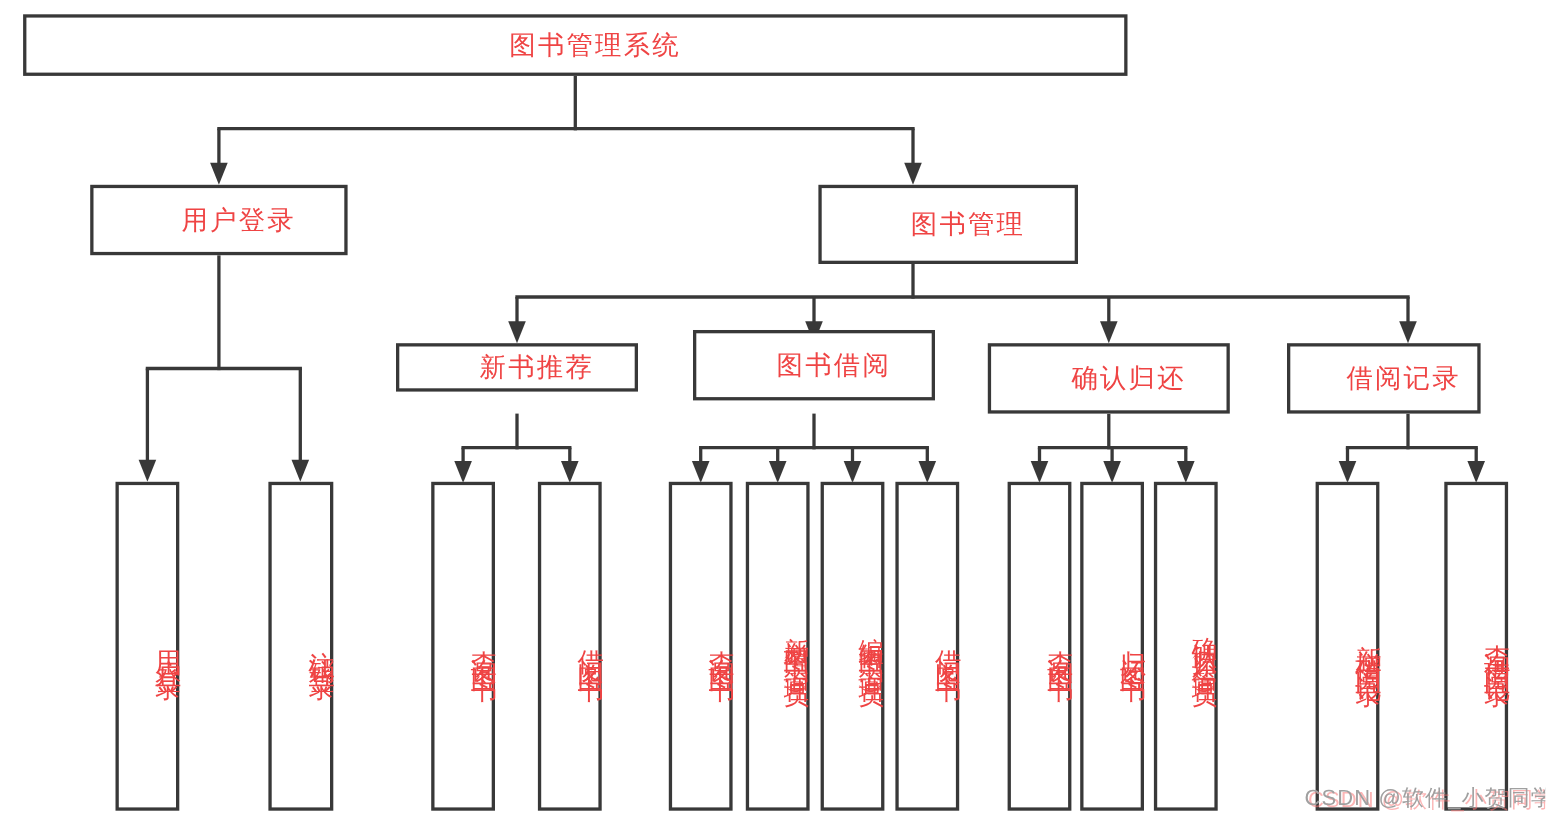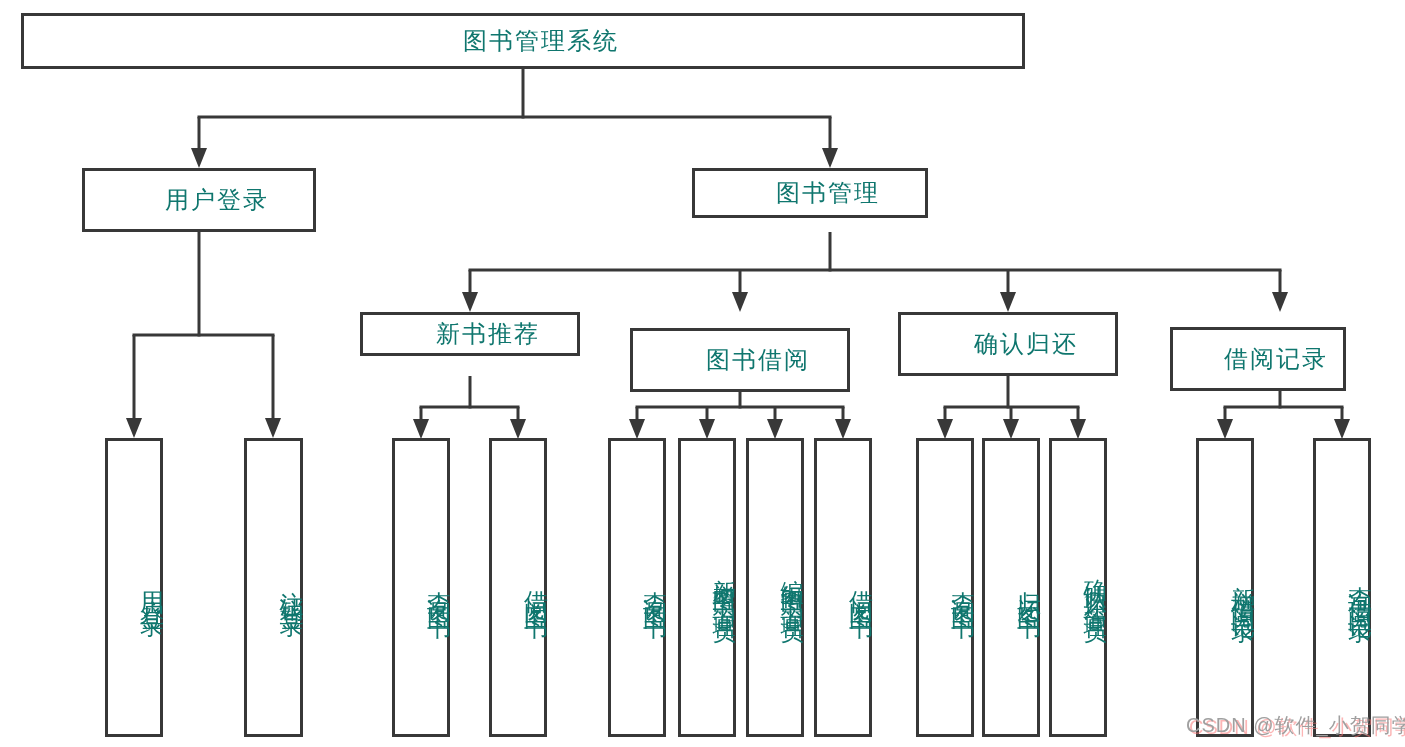--- a/index.html
+++ b/index.html
@@ -4,21 +4,21 @@
 <style>
   html,body{margin:0;padding:0;background:#ffffff;}
   #canvas{
     position:relative;width:1405px;height:747px;background:#ffffff;
     font-family:"Liberation Sans","DejaVu Sans",sans-serif;overflow:hidden;
   }
   #connectors{position:absolute;left:0;top:0;width:1405px;height:747px;pointer-events:none;}
   .node{
     position:absolute;box-sizing:border-box;border:3px solid #383838;background:#ffffff;
     display:flex;align-items:center;justify-content:center;
-    color:#0f766e;font-size:24px;z-index:2;padding-left:36px;
+    color:#ef4444;font-size:24px;z-index:2;padding-left:36px;
   }
   .node.h{letter-spacing:2px;}
   .node.v{
     writing-mode:vertical-rl;letter-spacing:8px;
   }
   .node.v.mid{letter-spacing:7px;}
   .node.v.long{letter-spacing:6px;font-size:23px;}
   #watermark{
     position:absolute;left:1186px;top:712px;z-index:5;
     font-size:20px;color:#a0a0a0;letter-spacing:1px;white-space:nowrap;
@@ -92,26 +92,26 @@
       <polygon points="1003,419 1019,419 1011,439"></polygon>
       <polygon points="1070,419 1086,419 1078,439"></polygon>
       <polygon points="1217,419 1233,419 1225,439"></polygon>
       <polygon points="1334,419 1350,419 1342,439"></polygon>
     </g>
   </svg>
 
   <div class="node h" style="left:21px;top:13px;width:1004px;height:56px">图书管理系统</div>
 
   <div class="node h" style="left:82px;top:168px;width:234px;height:64px">用户登录</div>
-  <div class="node h" style="left:692px;top:168px;width:236px;height:50px">图书管理</div>
+  <div class="node h" style="left:744px;top:168px;width:236px;height:72px">图书管理</div>
 
   <div class="node h" style="left:360px;top:312px;width:220px;height:44px">新书推荐</div>
-  <div class="node h" style="left:630px;top:328px;width:220px;height:64px">图书借阅</div>
+  <div class="node h" style="left:630px;top:300px;width:220px;height:64px">图书借阅</div>
   <div class="node h" style="left:898px;top:312px;width:220px;height:64px">确认归还</div>
-  <div class="node h" style="left:1170px;top:327px;width:176px;height:64px">借阅记录</div>
+  <div class="node h" style="left:1170px;top:312px;width:176px;height:64px">借阅记录</div>
 
   <div class="node v" style="left:105px;top:438px;width:58px;height:299px">用户登录</div>
   <div class="node v" style="left:244px;top:438px;width:59px;height:299px">注销登录</div>
 
   <div class="node v" style="left:392px;top:438px;width:58px;height:299px">查询图书</div>
   <div class="node v" style="left:489px;top:438px;width:58px;height:299px">借阅图书</div>
 
   <div class="node v" style="left:608px;top:438px;width:58px;height:299px">查询图书</div>
   <div class="node v long" style="left:678px;top:438px;width:58px;height:299px">新增图书（管理员）</div>
   <div class="node v long" style="left:746px;top:438px;width:58px;height:299px">编辑图书（管理员）</div>

